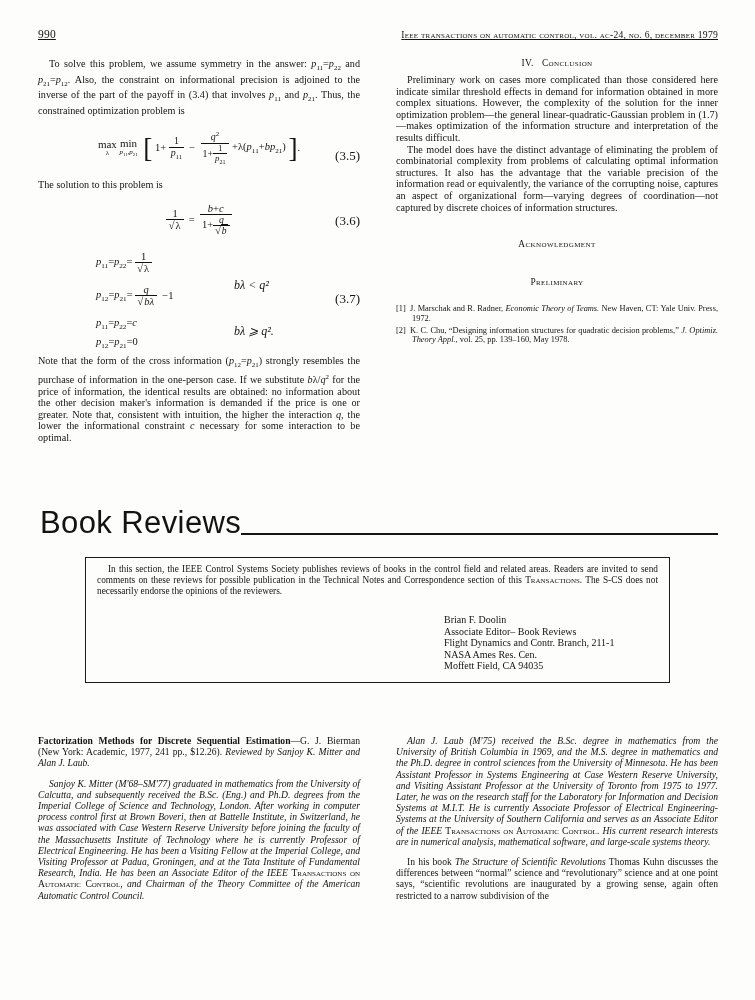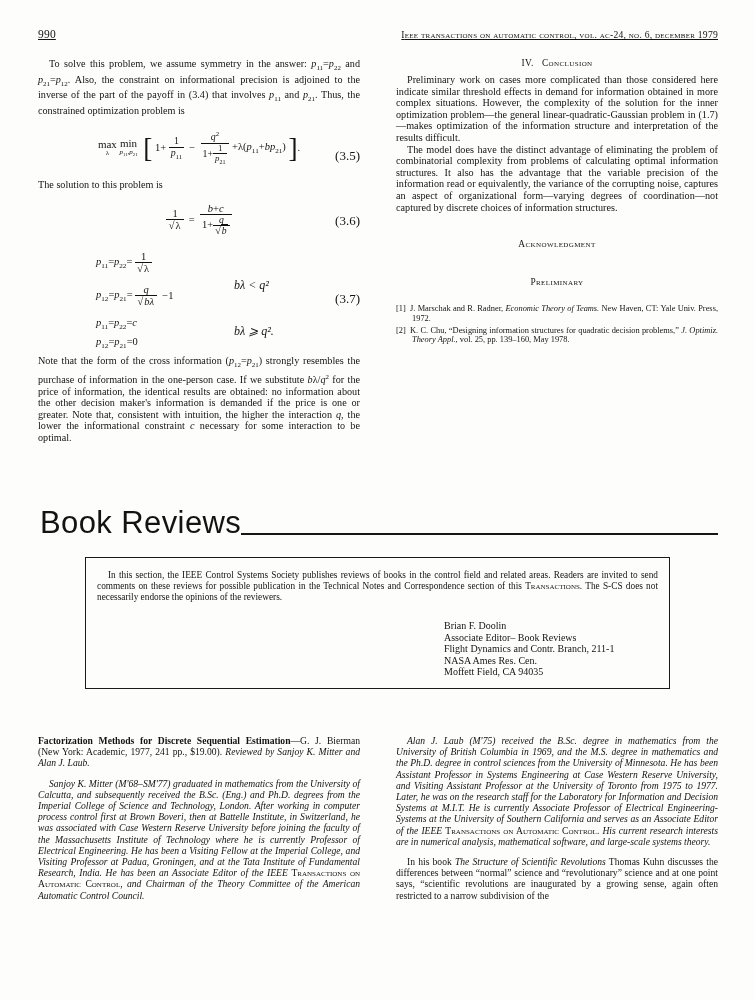--- a/index.html
+++ b/index.html
@@ -89,21 +89,21 @@
     font-size:31px; font-weight:400; letter-spacing:.4px;
     white-space:nowrap; line-height:34px;
   }
   .masthead .rule {
     flex:1 1 auto; height:2px; background:#151515; margin-bottom:5px;
   }
 
   
   .notebox {
     position:absolute; left:85px; top:557px; width:585px;
-    border:1px solid #1a1a1a; padding:12px 11px 10px 11px;
+    border:1px solid #1a1a1a; padding:6px 11px 10px 11px;
     box-sizing:border-box;
   }
   .notebox p {
     margin:0; font-size:9.3px; line-height:11px; text-align:justify; text-indent:11px;
   }
   .sc { font-variant:small-caps; }
   .editor {
     margin-top:17px; margin-left:347px; font-size:10px; line-height:11.6px;
   }
   .editor div { white-space:nowrap; }
@@ -247,21 +247,21 @@
       <div>Associate Editor– Book Reviews</div>
       <div>Flight Dynamics and Contr. Branch, 211-1</div>
       <div>NASA Ames Res. Cen.</div>
       <div>Moffett Field, CA 94035</div>
     </div>
   </div>
 
   <div class="reviews">
 
     <div class="rcol rcol-left">
-      <p class="rev head"><span class="b">Factorization Methods for Discrete Sequential Estimation</span><span>—G. J. Bierman (New York: Academic, 1977, 241 pp., $19.00). </span><span class="it">Reviewed by Sanjoy K. Mitter and Alan J. Laub.</span></p>
+      <p class="rev head"><span class="b">Factorization Methods for Discrete Sequential Estimation</span><span>—G. J. Bierman (New York: Academic, 1977, 241 pp., $12.26). </span><span class="it">Reviewed by Sanjoy K. Mitter and Alan J. Laub.</span></p>
 
       <div class="gap"></div>
 
       <p class="rev ital"><span>Sanjoy K. Mitter (M'68–SM'77) graduated in mathematics from the University of Calcutta, and subsequently received the B.Sc. (Eng.) and Ph.D. degrees from the Imperial College of Science and Technology, London. After working in computer process control first at Brown Boveri, then at Battelle Institute, in Switzerland, he was associated with Case Western Reserve University before joining the faculty of the Massachusetts Institute of Technology where he is currently Professor of Electrical Engineering. He has been a Visiting Fellow at the Imperial College, and Visiting Professor at Padua, Groningen, and at the Tata Institute of Fundamental Research, India. He has been an Associate Editor of the IEEE </span><span class="sc" style="font-style:normal;">Transactions on Automatic Control,</span><span> and Chairman of the Theory Committee of the American Automatic Control Council.</span></p>
     </div>
 
     <div class="rcol rcol-right">
       <p class="rev ital"><span>Alan J. Laub (M'75) received the B.Sc. degree in mathematics from the University of British Columbia in 1969, and the M.S. degree in mathematics and the Ph.D. degree in control sciences from the University of Minnesota. He has been Assistant Professor in Systems Engineering at Case Western Reserve University, and Visiting Assistant Professor at the University of Toronto from 1975 to 1977. Later, he was on the research staff for the Laboratory for Information and Decision Systems at M.I.T. He is currently Associate Professor of Electrical Engineering-Systems at the University of Southern California and serves as an Associate Editor of the IEEE </span><span class="sc" style="font-style:normal;">Transactions on Automatic Control.</span><span> His current research interests are in numerical analysis, mathematical software, and large-scale systems theory.</span></p>
 
       <div class="gap"></div>

